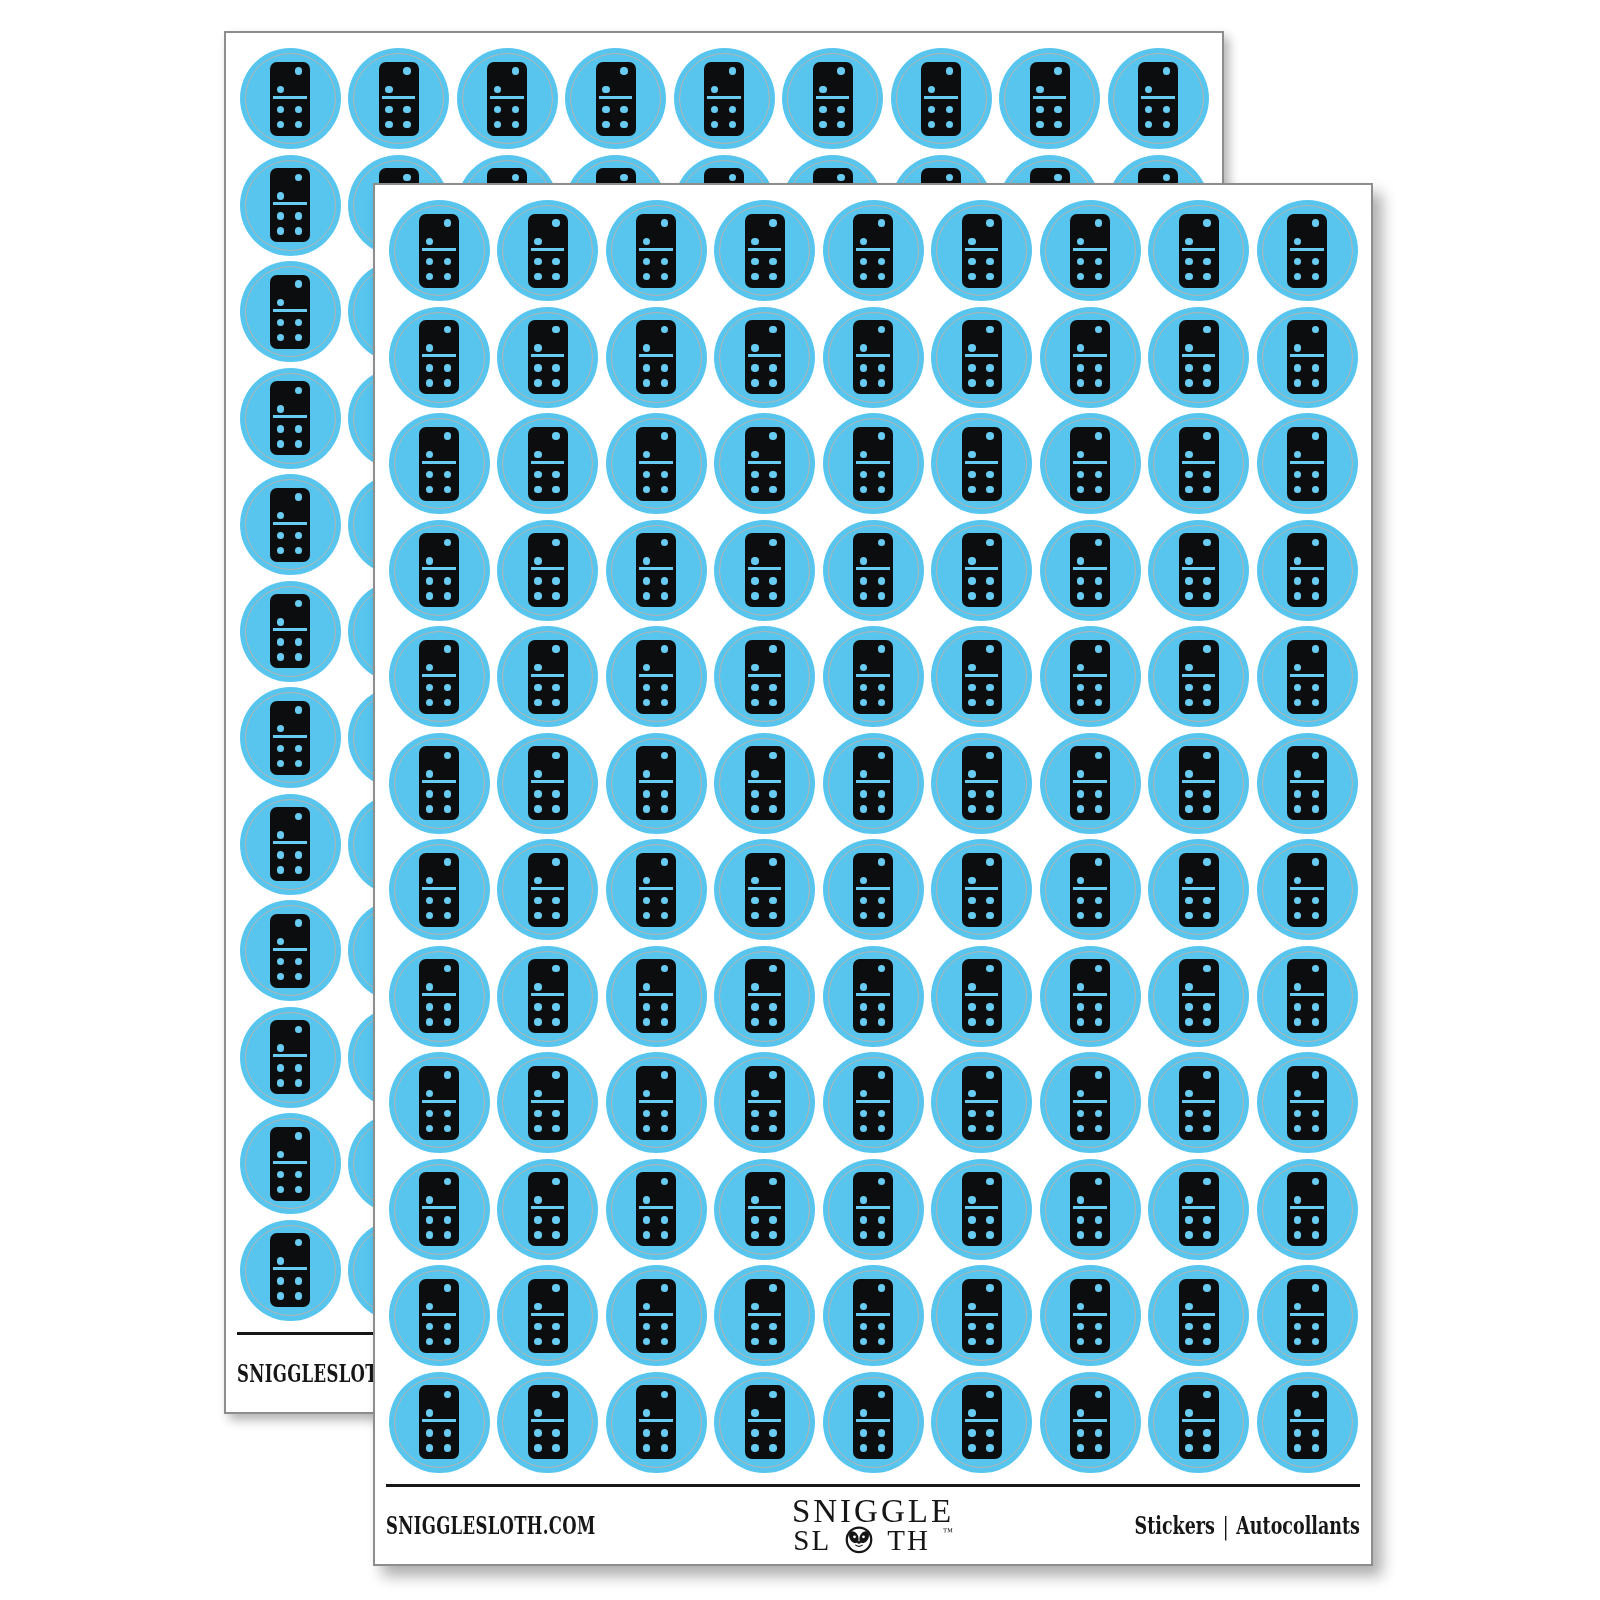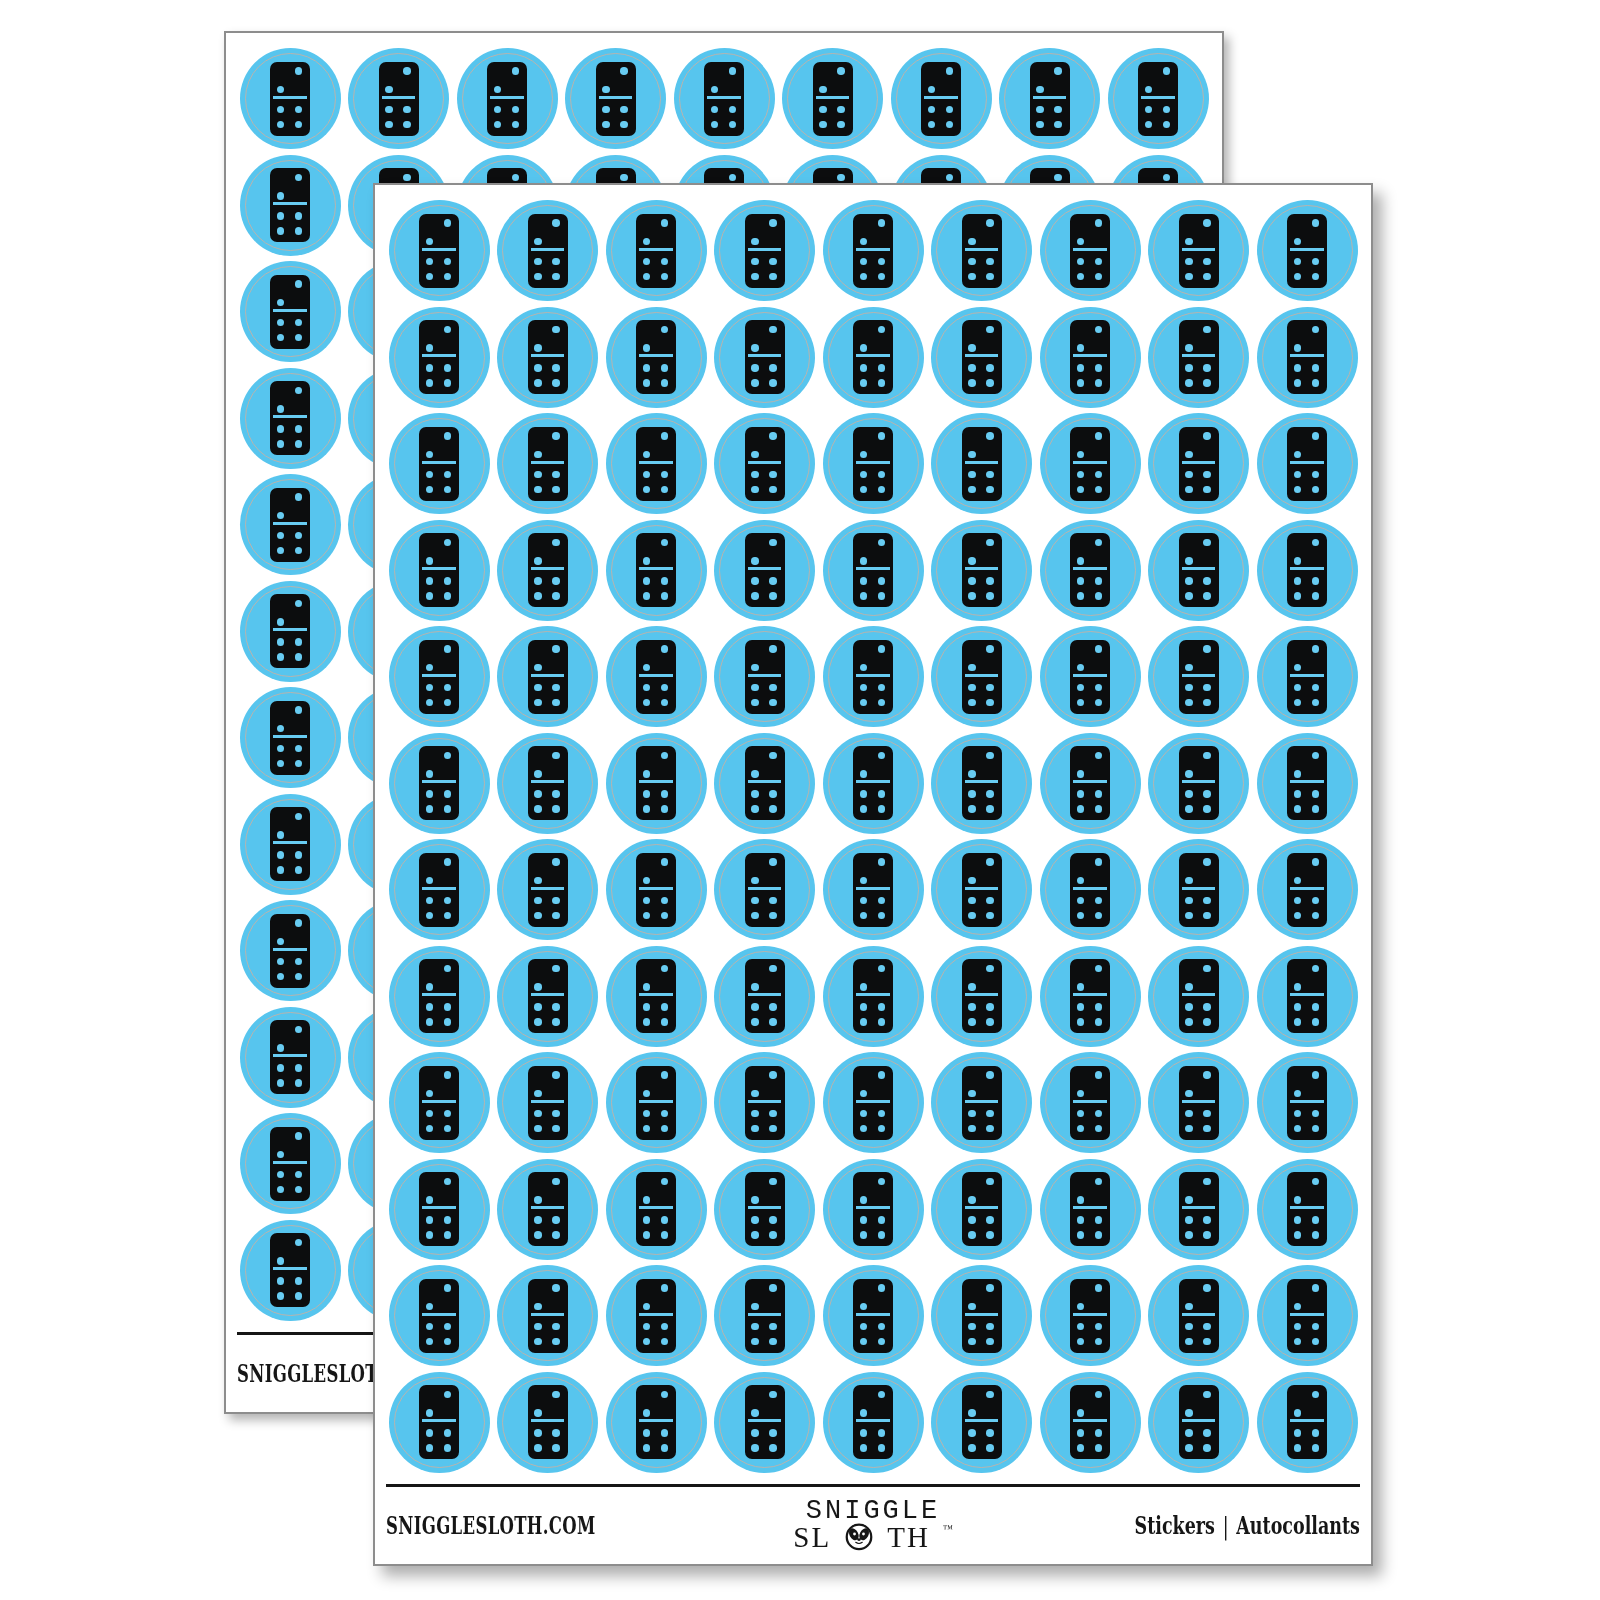--- a/index.html
+++ b/index.html
@@ -85,21 +85,21 @@
     transform:scaleX(0.70);transform-origin:right center;
   }
   .langs .sep{font-weight:400;}
   .brand{
     position:absolute;left:0;right:0;top:50%;
     transform:translateY(-52%);
     text-align:center;
     pointer-events:none;
   }
   .brand-l1{
-    font-family:Liberation Mono, monospace;font-size:27px;
+    font-family:Liberation Serif, serif;font-size:33px;
     letter-spacing:3px;line-height:1;margin-bottom:-2px;text-align:center;
   }
   .brand-l2{
     font-family:"Liberation Serif",serif;font-size:29px;
     letter-spacing:2px;line-height:1;
     display:flex;align-items:center;justify-content:center;gap:13px;
   }
   .sloth{width:28px;height:28px;margin:0 1px;}
   .tm{font-size:10px;align-self:flex-start;margin-top:1px;letter-spacing:0;}
 </style>

